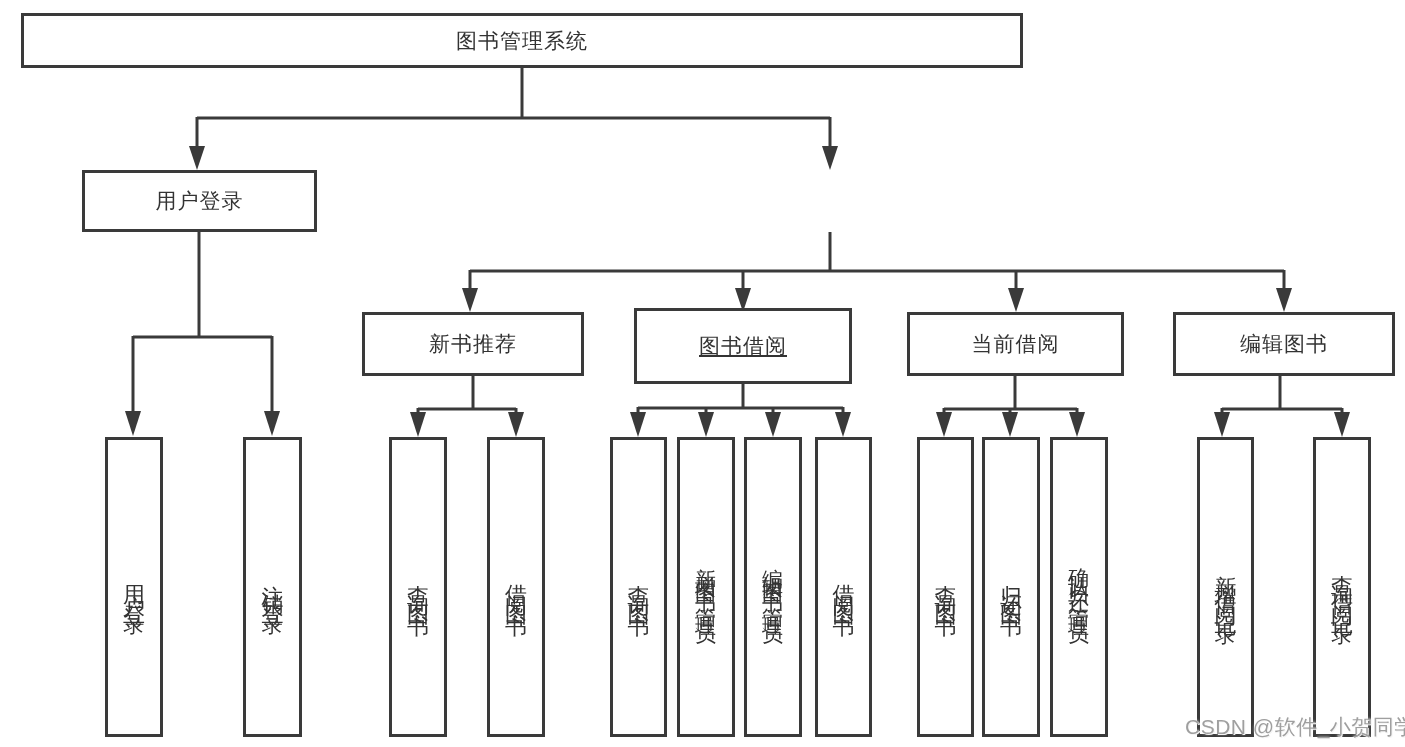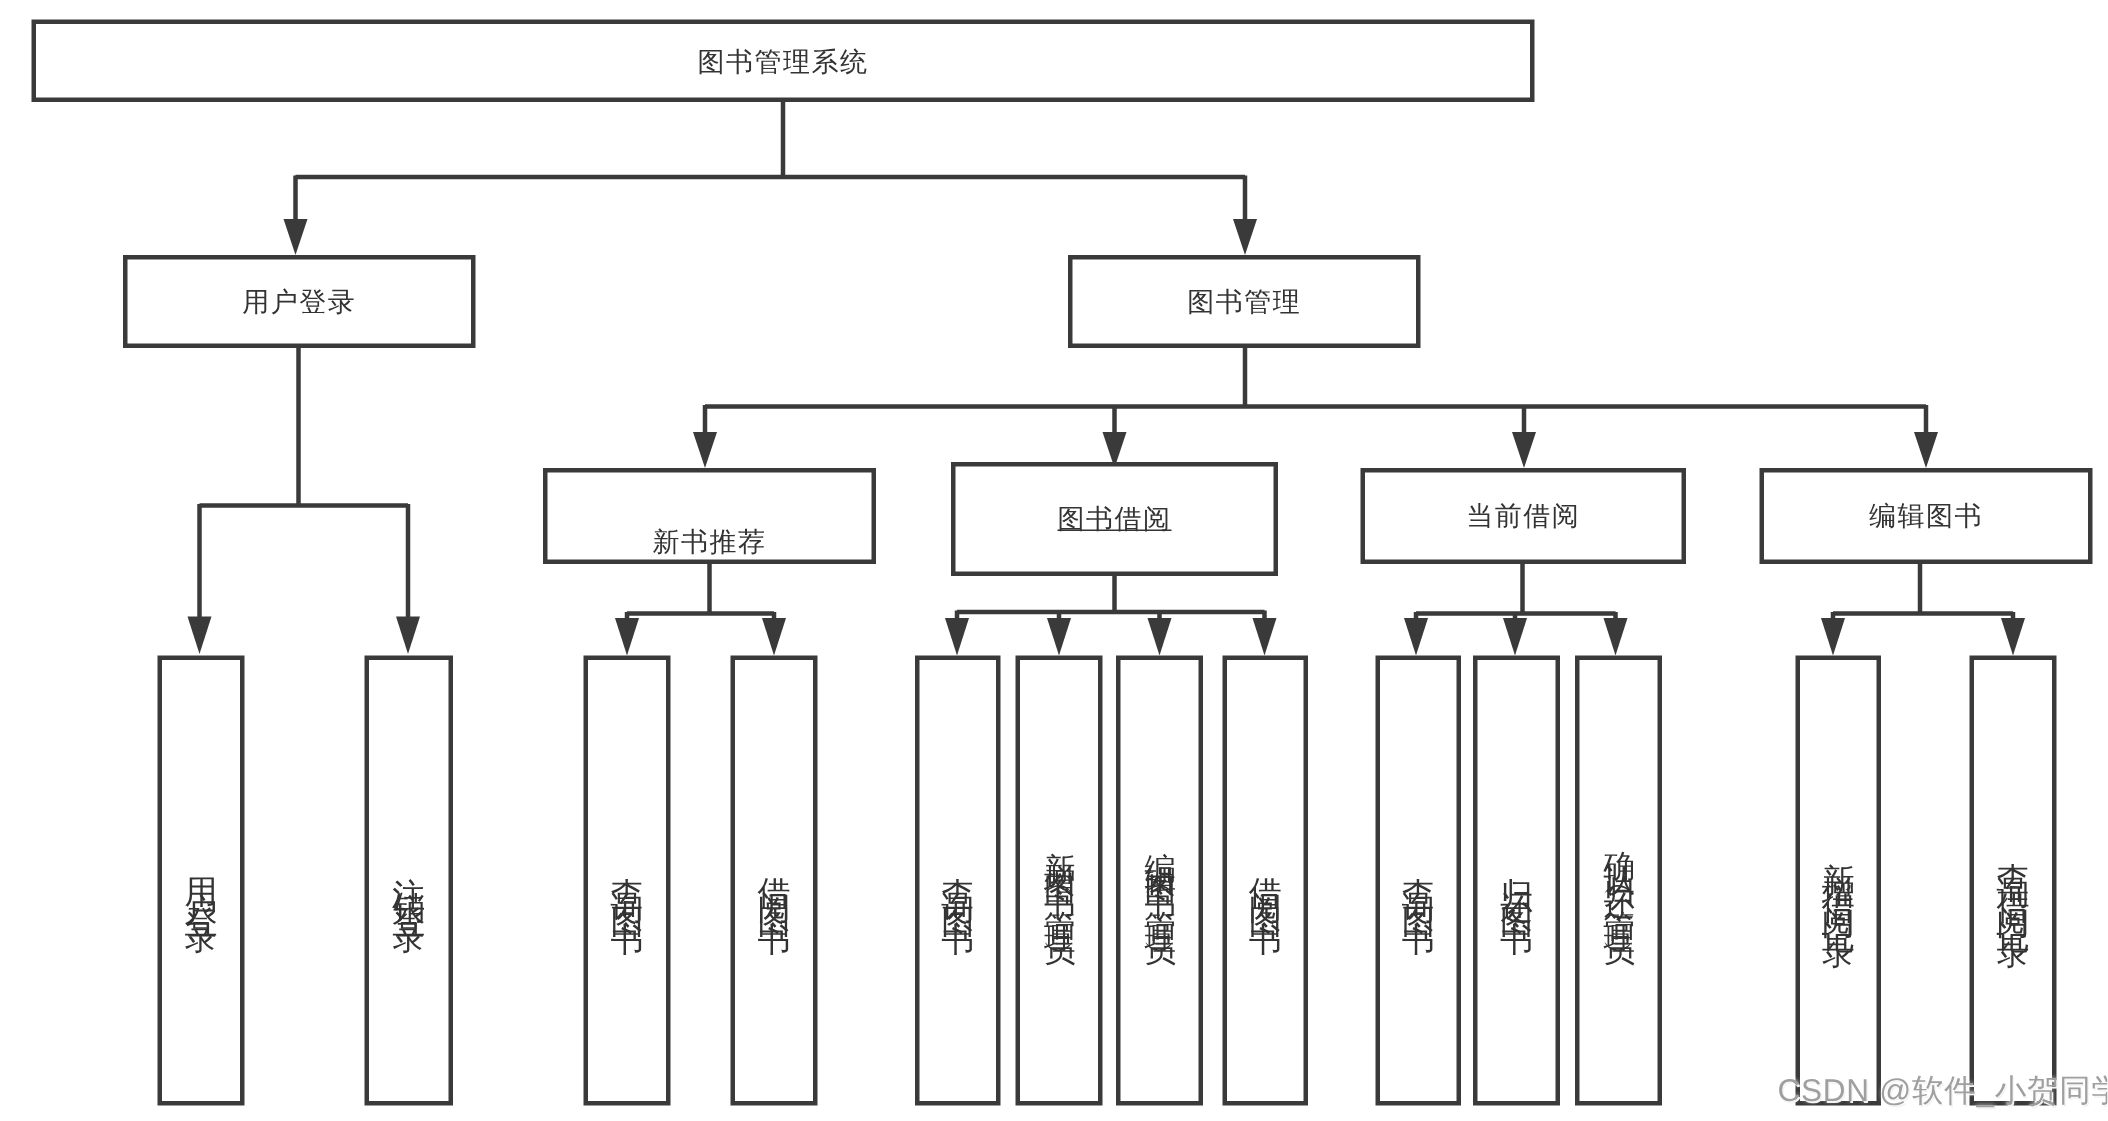--- a/index.html
+++ b/index.html
@@ -6,21 +6,21 @@
   .stage{
     position:relative;width:1405px;height:747px;background:#ffffff;
     font-family:"Liberation Sans","DejaVu Sans",sans-serif;overflow:hidden;
   }
   .connectors{position:absolute;left:0;top:0;width:1405px;height:747px;}
   .node{
     position:absolute;box-sizing:border-box;background:#ffffff;
     border:3px solid #3a3a3a;display:flex;align-items:center;justify-content:center;
     color:#333333;
   }
-  .hlabel{font-size:18px;letter-spacing:1px;white-space:nowrap;}
+  .hlabel{font-size:21px;letter-spacing:1px;white-space:nowrap;}
   .vnode{display:flex;align-items:center;justify-content:center;}
   .vlabel{
     writing-mode:vertical-rl;text-orientation:mixed;
     font-size:22px;letter-spacing:10px;line-height:1;color:#333333;white-space:nowrap;
   }
   .vlabel.tight{letter-spacing:8px;font-size:21px;}
   .watermark{
     position:absolute;left:1185px;top:713px;font-size:21px;color:#9f9f9f;
     text-shadow:0 0 3px #ffffff,1px 1px 0 #f2f2f2;white-space:nowrap;z-index:5;
     letter-spacing:0.5px;
@@ -104,25 +104,22 @@
     </g>
   </svg>
 
   <div class="node" style="left:21px;top:13px;width:1002px;height:55px;">
     <span class="hlabel">图书管理系统</span>
   </div>
 
   <div class="node" style="left:82px;top:170px;width:235px;height:62px;">
     <span class="hlabel">用户登录</span>
   </div>
-  <div class="node" style="left:712px;top:170px;width:235px;height:62px;">
-    <span class="hlabel">图书管理</span>
-  </div>
 
-  <div class="node" style="left:362px;top:312px;width:222px;height:64px;align-items:flex-end;">
+  <div class="node" style="left:362px;top:312px;width:222px;height:64px;">
     <span class="hlabel">新书推荐</span>
   </div>
   <div class="node" style="left:634px;top:308px;width:218px;height:76px;text-decoration:underline;">
     <span class="hlabel">图书借阅</span>
   </div>
   <div class="node" style="left:907px;top:312px;width:217px;height:64px;align-items:center;">
     <span class="hlabel">当前借阅</span>
   </div>
   <div class="node" style="left:1173px;top:312px;width:222px;height:64px;">
     <span class="hlabel">编辑图书</span>

